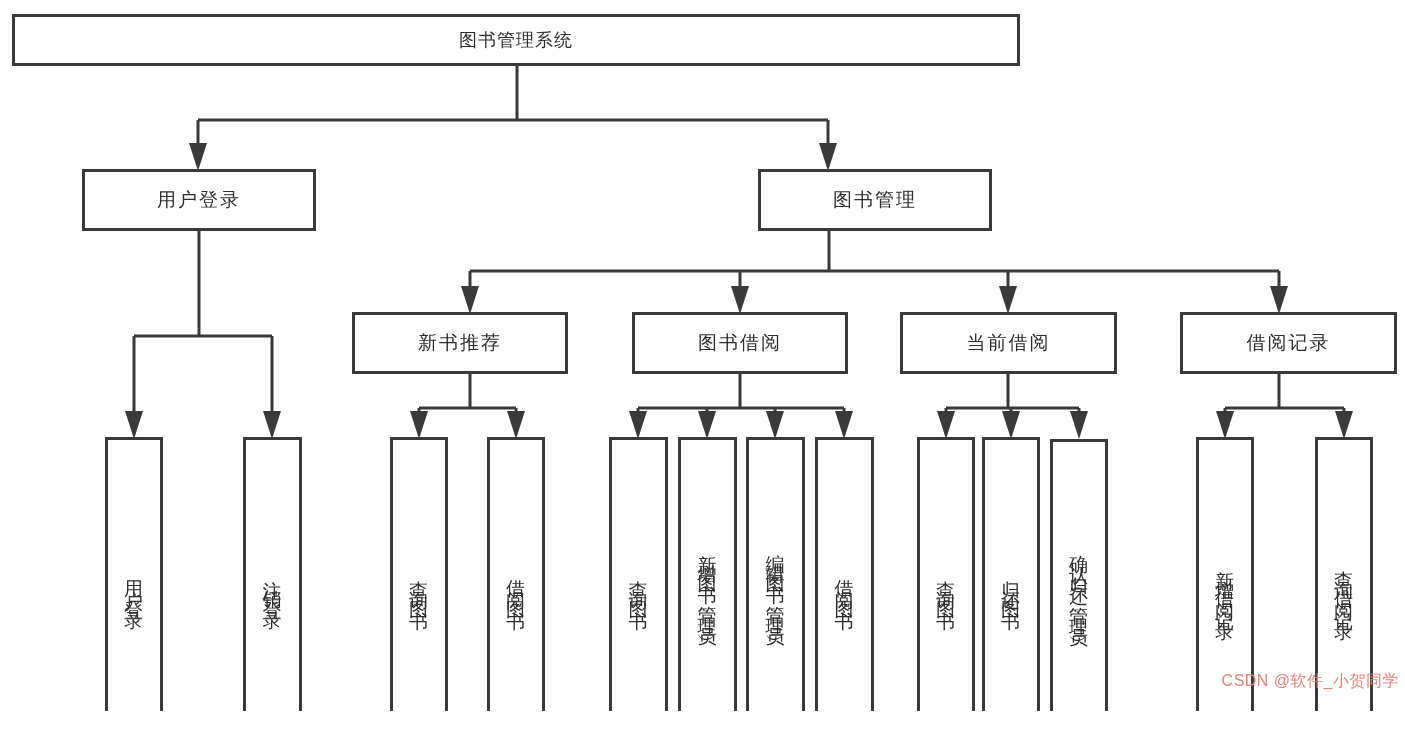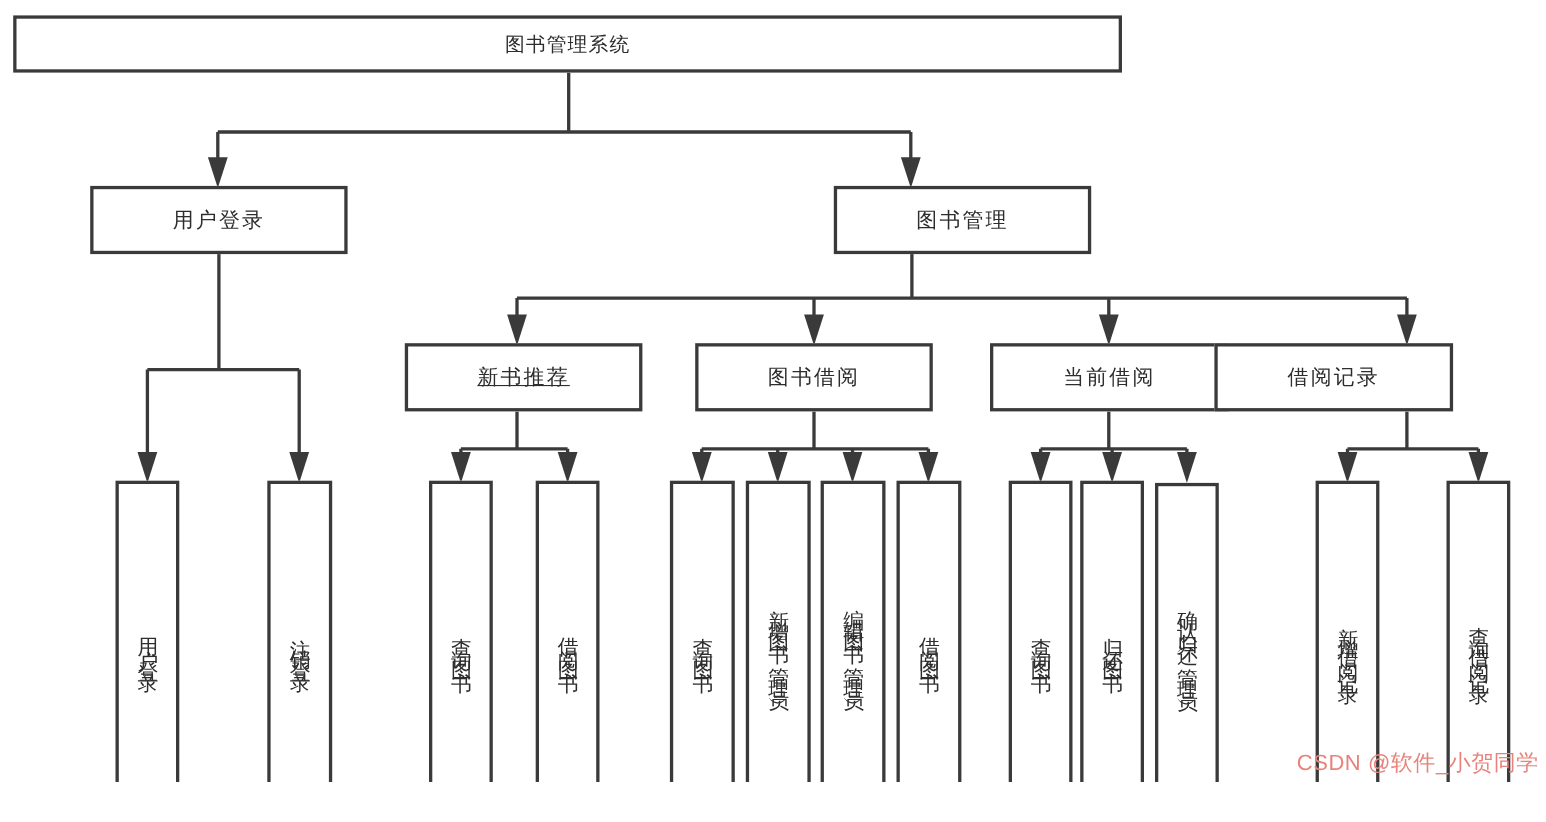--- a/index.html
+++ b/index.html
@@ -31,22 +31,22 @@
     white-space:nowrap;
   }
   #connectors{
     position:absolute;left:0;top:0;
     width:1405px;height:747px;
     z-index:1;
   }
   #watermark{
     position:absolute;
     right:6px;
-    bottom:4px;
-    font-size:20px;
+    bottom:19px;
+    font-size:16px;
     letter-spacing:0.5px;
     z-index:3;
   }
 </style>
 </head>
 <body>
 
 <div id="canvas">
 
   <svg id="connectors" viewBox="0 0 1405 747" xmlns="http://www.w3.org/2000/svg">
@@ -82,30 +82,30 @@
     <span>图书管理系统</span>
   </div>
 
   <div class="node hbox" style="left:82px;top:169px;width:234px;height:62px;">
     <span>用户登录</span>
   </div>
   <div class="node hbox" style="left:712px;top:169px;width:234px;height:62px;margin-left:46px;">
     <span>图书管理</span>
   </div>
 
-  <div class="node hbox" style="left:368px;top:312px;width:216px;height:62px;text-decoration:underline;">
+  <div class="node hbox" style="left:352px;top:312px;width:216px;height:62px;">
     <span>新书推荐</span>
   </div>
   <div class="node hbox" style="left:900px;top:312px;width:217px;height:62px;">
     <span>当前借阅</span>
   </div>
   <div class="node hbox" style="left:632px;top:312px;width:216px;height:62px;">
     <span>图书借阅</span>
   </div>
-  <div class="node hbox" style="left:1104px;top:312px;width:217px;height:62px;">
+  <div class="node hbox" style="left:1180px;top:312px;width:217px;height:62px;">
     <span>借阅记录</span>
   </div>
 
   <div class="node vbox" style="left:105px;top:437px;width:58px;height:298px;">
     <span>用户登录</span>
   </div>
   <div class="node vbox" style="left:243px;top:437px;width:59px;height:298px;">
     <span>注销登录</span>
   </div>
 

